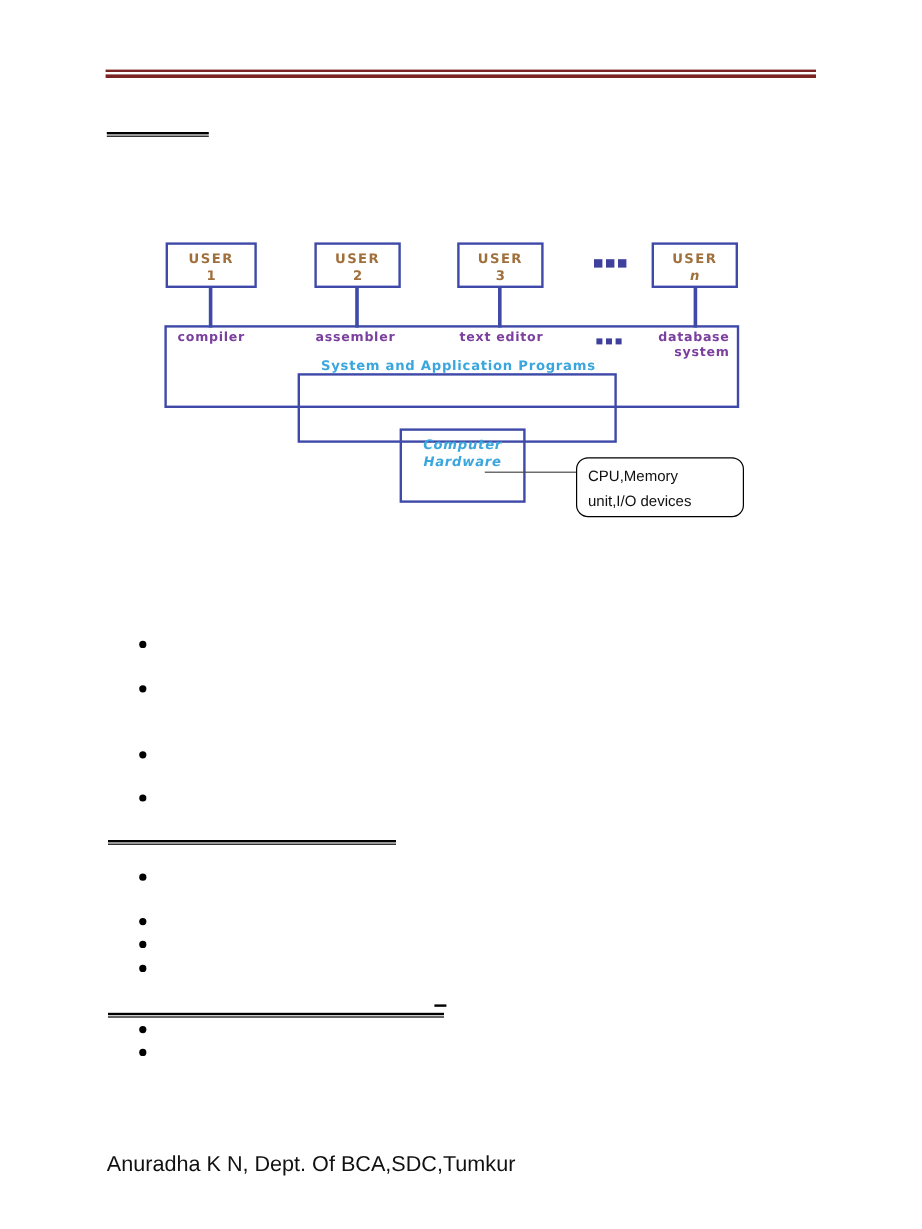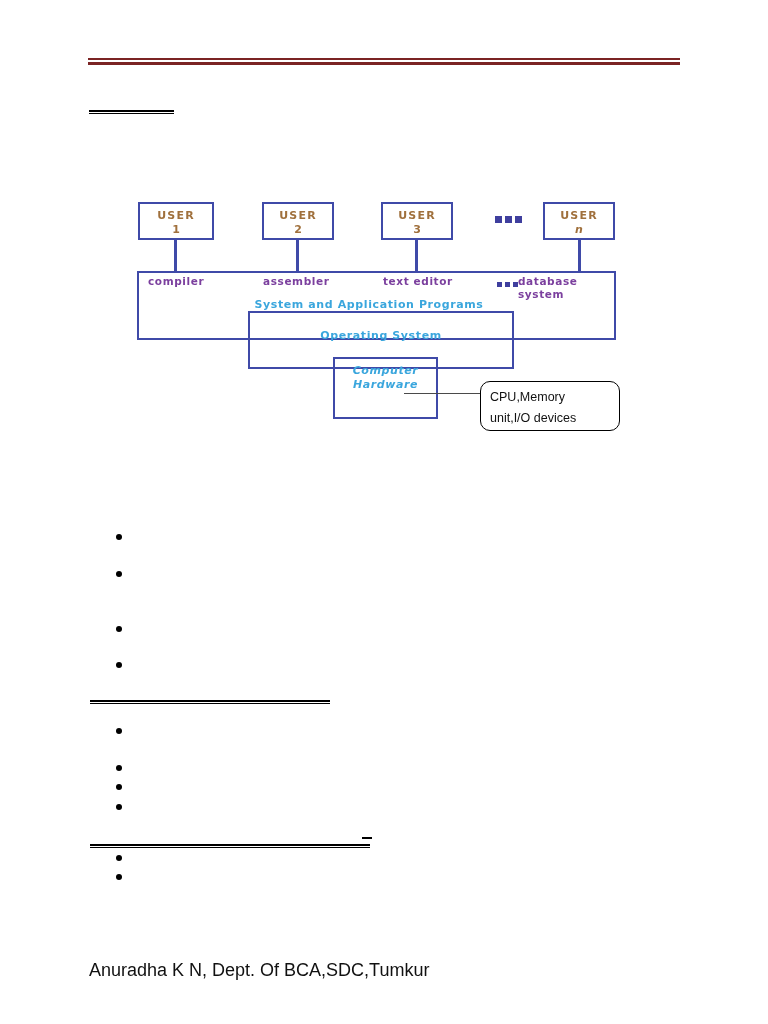--- a/index.html
+++ b/index.html
@@ -99,21 +99,21 @@
   .svc-label {
     position: absolute;
     color: #7b3f9e;
     font-family: "DejaVu Sans", sans-serif;
     font-weight: bold;
     font-size: 10.5px;
     letter-spacing: 0.6px;
     line-height: 13px;
     white-space: nowrap;
   }
-  .svc-label.right { }
+  .svc-label.right { text-align: right; }
 
   .layer-label {
     position: absolute;
     color: #3aa6dd;
     font-family: "DejaVu Sans", sans-serif;
     font-weight: bold;
     font-size: 11px;
     letter-spacing: 0.6px;
     line-height: 14px;
     white-space: nowrap;
@@ -226,24 +226,23 @@
   <div class="svc-label" style="left:383px; top:275px;">text editor</div>
 
   <div class="dots small" style="left:497px; top:282px;">
     <i></i>
       <i></i>
       <i></i>
   </div>
 
   <div class="svc-label right" style="left:518px; top:275px; width:90px; white-space:normal;">database system</div>
 
-  <div class="layer-label" style="left:244px; top:298px; width:250px;">System and Application Programs</div>
+  <div class="layer-label" style="left:257px; top:298px; width:250px;">System and Application Programs</div>
 
   <div class="layer-box" style="left:248px; top:311px; width:266px; height:58px;"></div>
-  <div class="layer-label" style="left:256px; top:329px; width:250px;">Operating System</div>
 
   <div class="layer-box" style="left:333px; top:357px; width:105px; height:62px;"></div>
   <div class="layer-label" style="left:333px; top:364px; width:105px;font-style:italic;">
     <span>Computer</span><br>
     <span>Hardware</span>
   </div>
 
   <div class="leader" style="left:404px; top:393px; width:76px;"></div>
 
   <div class="callout" style="left:480px; top:381px; width:140px; height:50px;border-radius:10px;">

